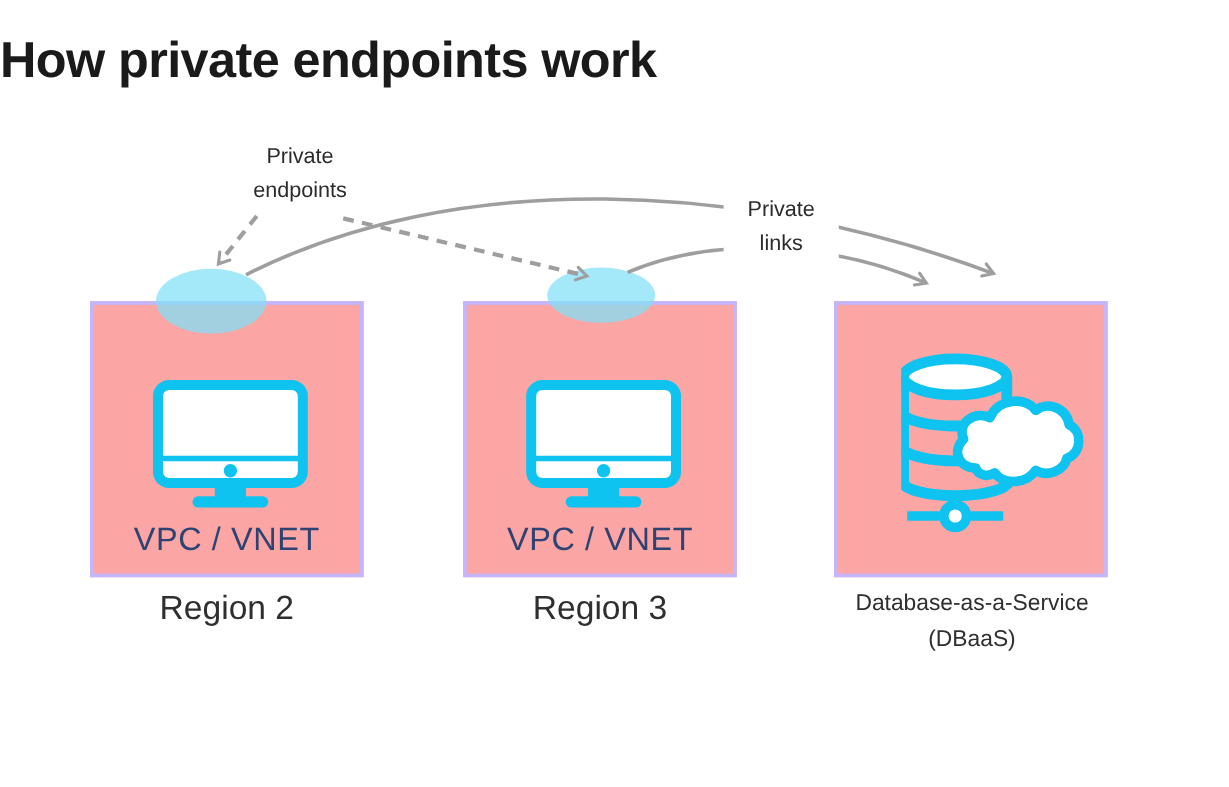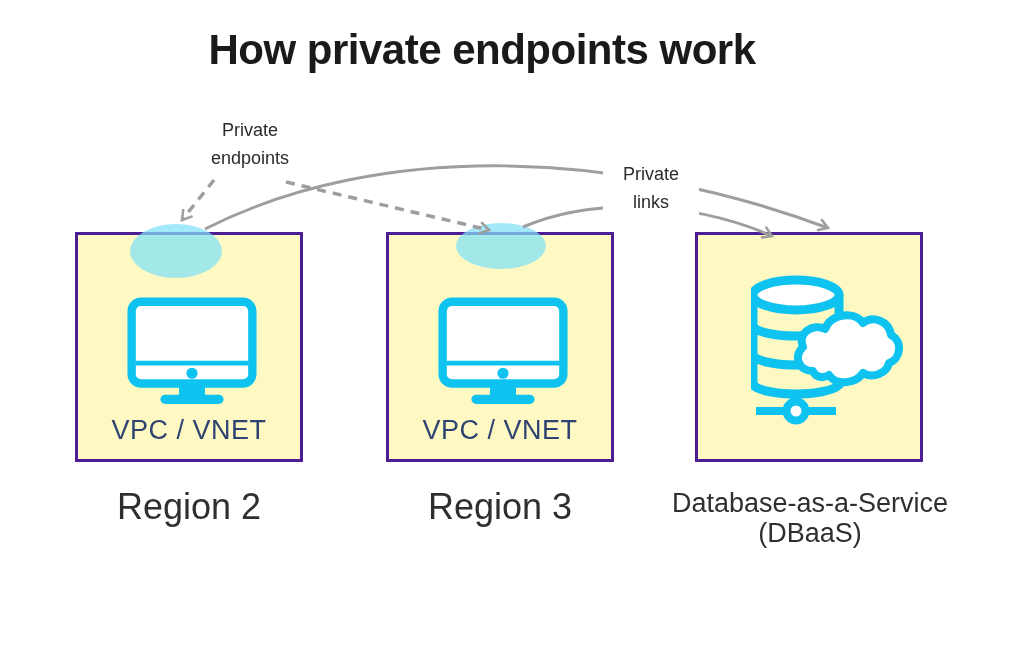--- a/index.html
+++ b/index.html
@@ -1,49 +1,49 @@
 <!DOCTYPE html>
 <html><head>
 <meta charset="utf-8">
 <style>
   html,body{margin:0;padding:0;background:#fff;}
   .canvas{
     position:relative;width:1024px;height:656px;background:#ffffff;
     font-family:"Liberation Sans","DejaVu Sans",sans-serif;overflow:hidden;
   }
   .title{
-    position:absolute;top:26px;left:0;width:964px;text-align:center;
+    position:absolute;top:26px;left:0;width:964px;
     font-size:42px;font-weight:700;letter-spacing:-0.5px;color:#1a1a1a;margin:0;
   }
   .annot{
     position:absolute;text-align:center;font-size:18px;line-height:28px;
     color:#2b2b2b;white-space:pre-line;z-index:10;
   }
   .annot.pe{left:150px;top:116px;width:200px;}
   .annot.pl{left:603px;top:160px;width:96px;height:56px;background:#ffffff;}
   .box{
-    position:absolute;top:232px;width:222px;height:224px;
-    border:3px solid #4c1d95;background:#fef9c3;z-index:1;
+    position:absolute;top:251px;width:222px;height:224px;
+    border:3px solid #c4b5fd;background:#fca5a5;z-index:1;
   }
   .box.r2{left:75px;}
   .box.r1{left:386px;}
   .box.db{left:695px;}
   .monitor{position:absolute;left:49px;top:62px;}
   .dbicon{position:absolute;left:53px;top:40px;}
   .vpc{
     position:absolute;left:0;top:180px;width:100%;text-align:center;
     font-size:27px;letter-spacing:0.5px;color:#2e4372;
   }
   .caption{
-    position:absolute;text-align:center;font-size:36px;line-height:30px;
+    position:absolute;text-align:center;font-size:28px;line-height:30px;
     color:#2f2f2f;white-space:pre-line;z-index:10;
   }
   .cap-r2{left:75px;top:492px;width:228px;}
   .cap-r1{left:386px;top:492px;width:228px;}
-  .cap-db{left:660px;top:488px;width:300px;font-size:27px;}
+  .cap-db{left:660px;top:488px;width:300px;font-size:19px;}
   .overlay{position:absolute;left:0;top:0;z-index:5;pointer-events:none;}
 </style>
 </head>
 <body>
 
 <div class="canvas">
 
   <h1 class="title">How private endpoints work</h1>
 
   <div class="annot pe">Private

